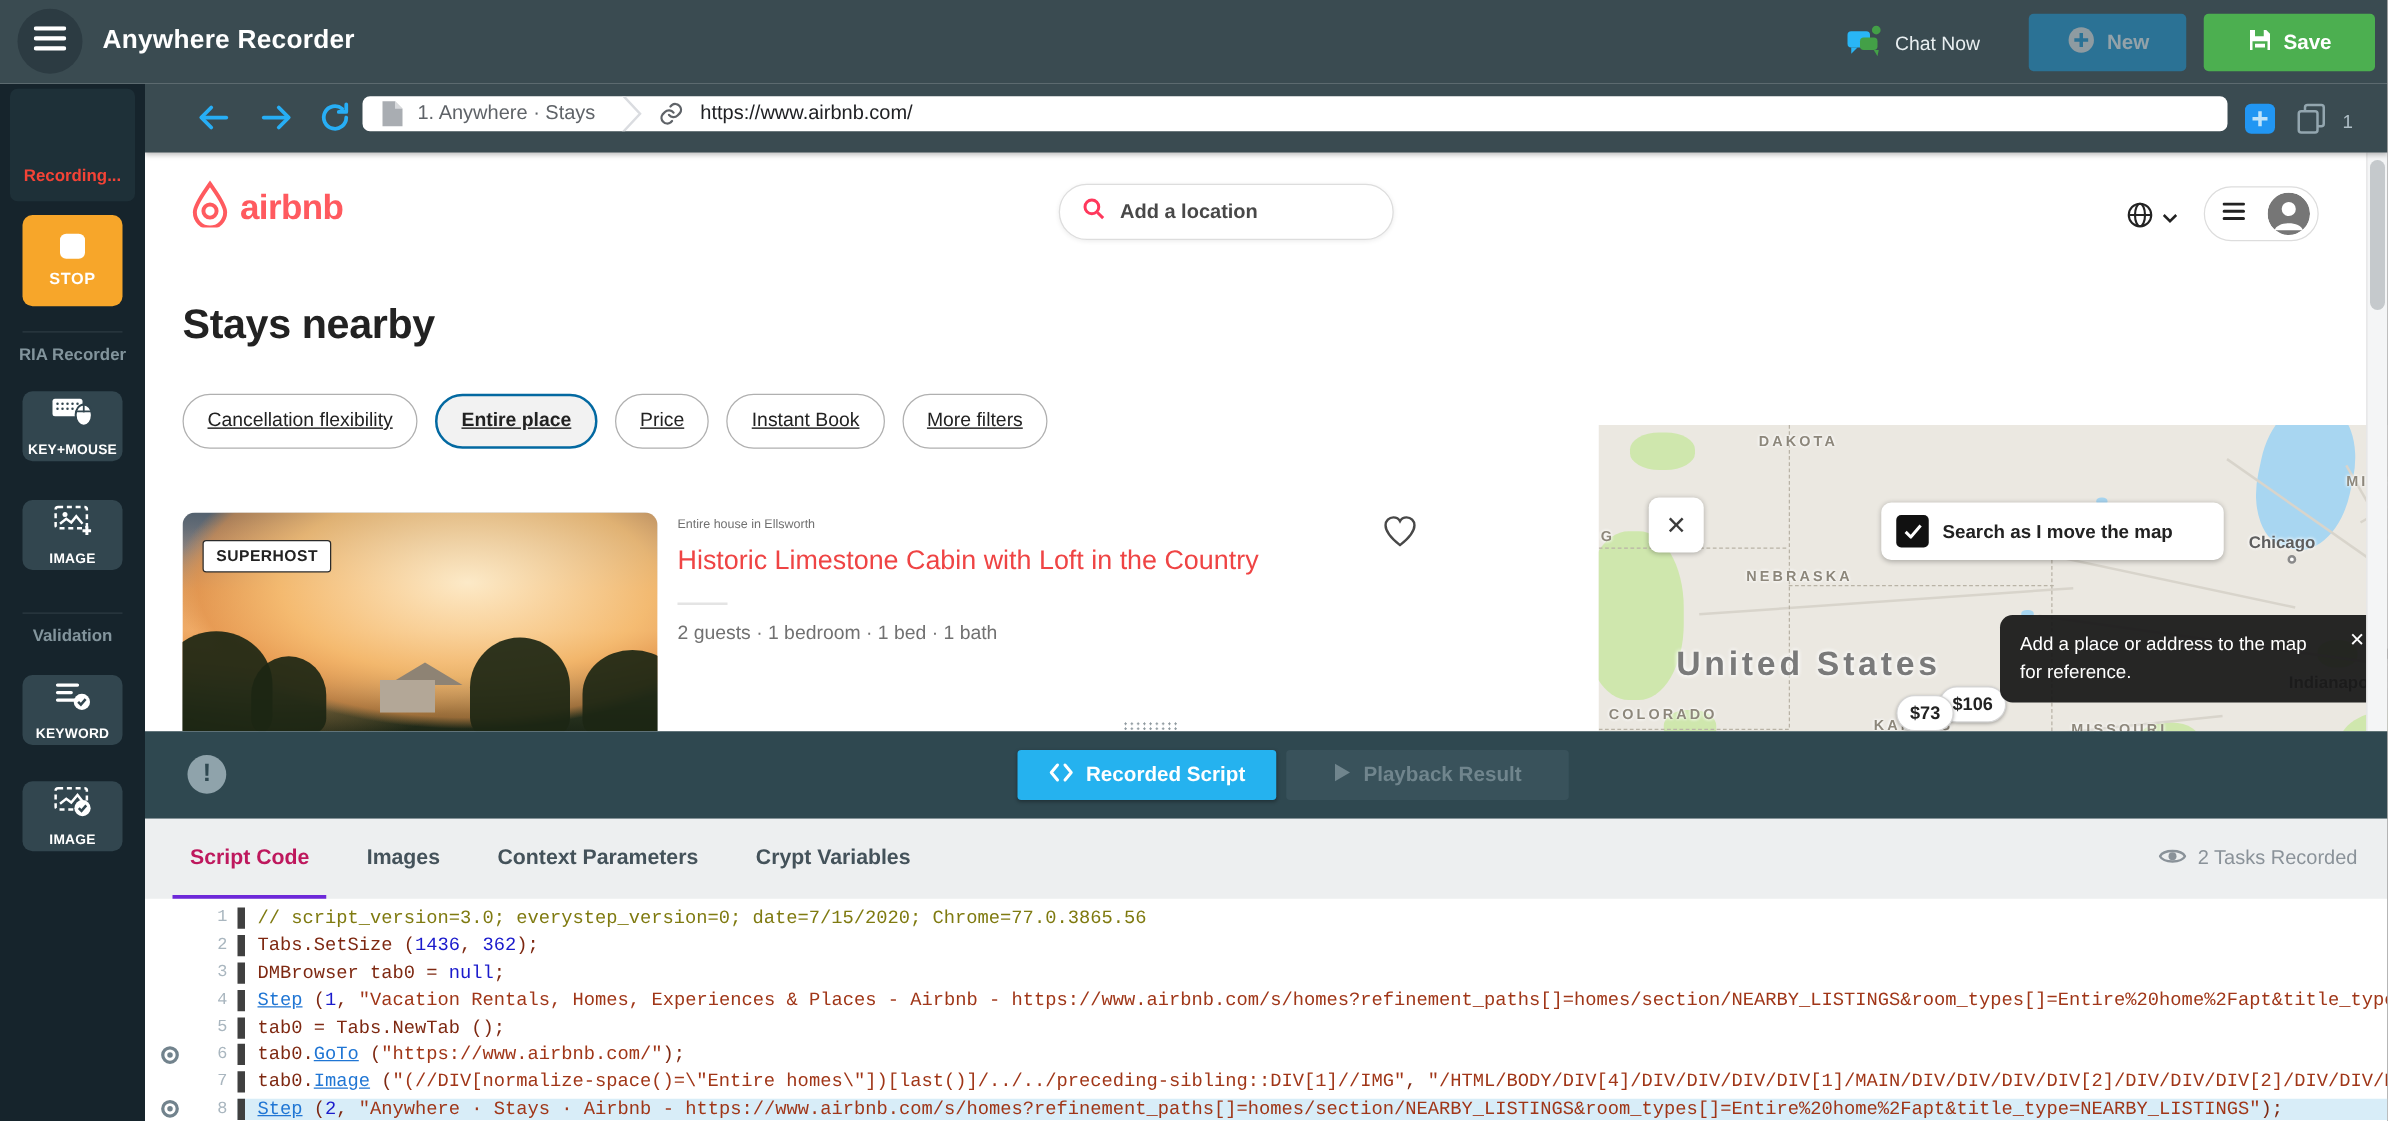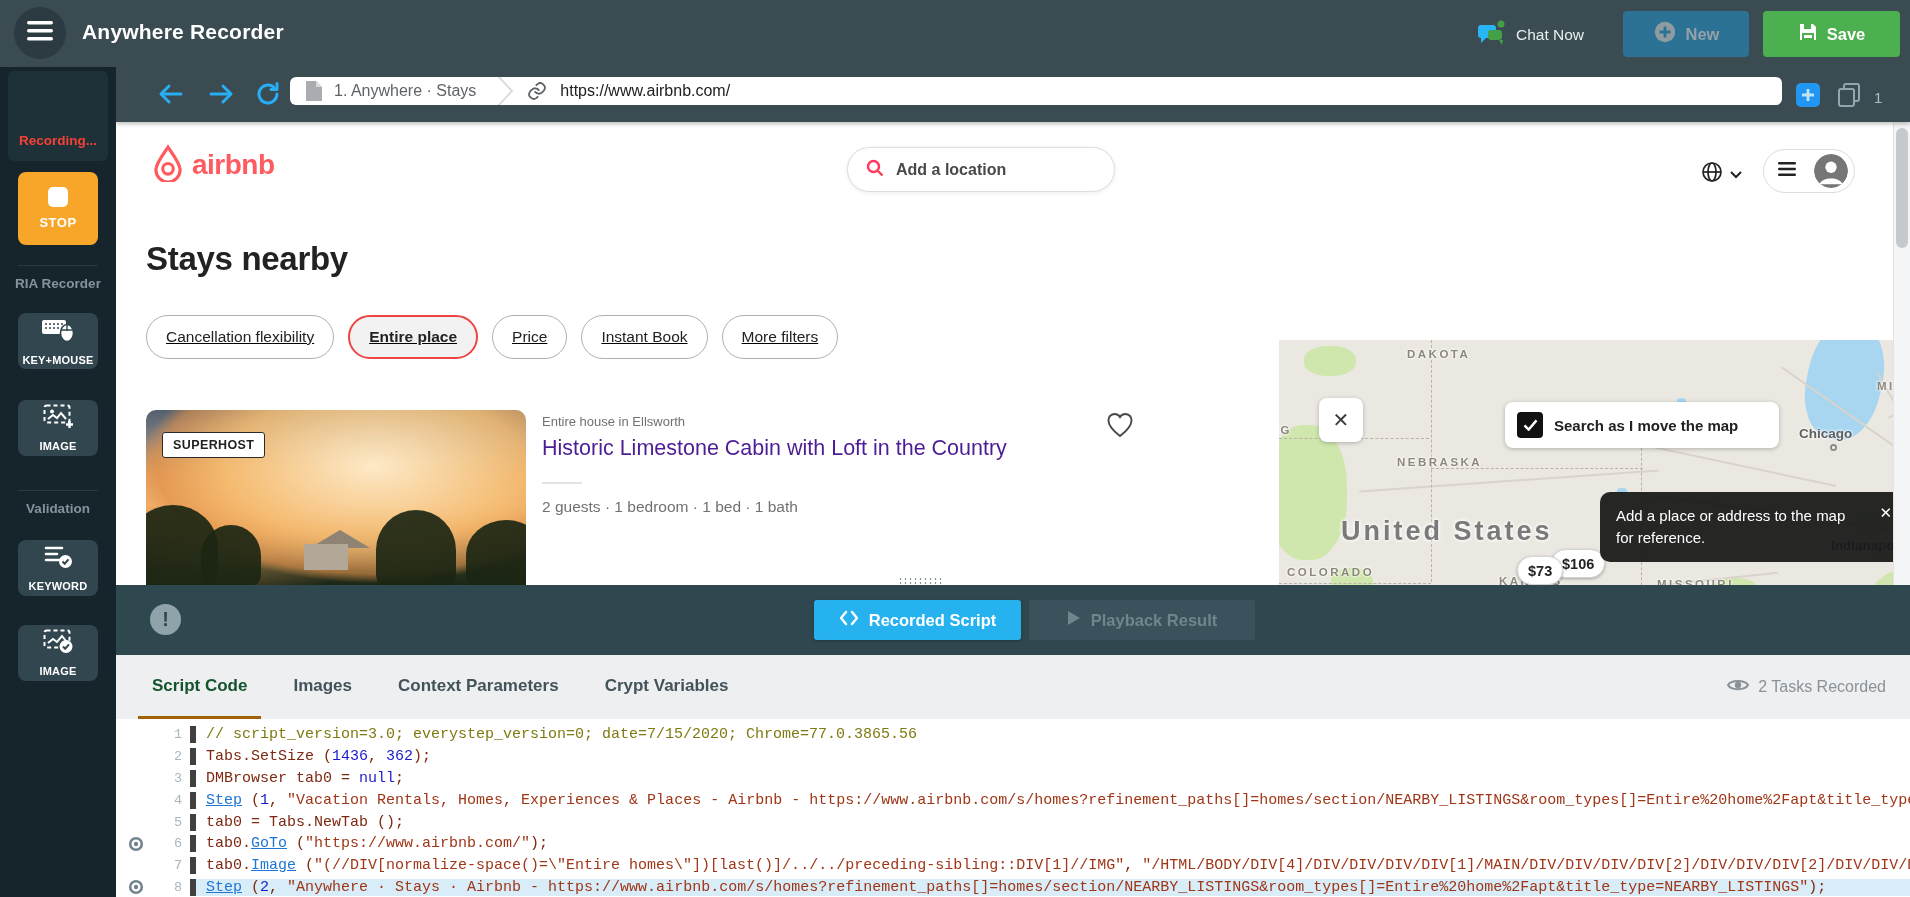--- a/index.html
+++ b/index.html
@@ -43,35 +43,35 @@
   #ablogo { left:34px; top:22px; display:flex; align-items:center; gap:6px; cursor:pointer; }
   #ablogo .word { color:#ff5a5f; font-size:28px; font-weight:800; letter-spacing:-.5px; }
   #absearch { left:731px; top:25px; width:268px; height:45px; border:1px solid #ddd; border-radius:24px; background:#fff; box-shadow:0 1px 4px rgba(0,0,0,.08); display:flex; align-items:center; gap:12px; padding:0 18px; cursor:pointer; }
   #absearch .ph { color:#484848; font-size:16px; font-weight:600; }
   #abglobe { left:1584px; top:38px; display:flex; align-items:center; gap:6px; cursor:pointer; }
   #abmenu { left:1647px; top:27px; width:92px; height:44px; border:1px solid #ddd; border-radius:22px; display:flex; align-items:center; justify-content:space-between; padding:0 6px 0 14px; cursor:pointer; background:#fff; }
   #avatar { width:34px; height:34px; border-radius:50%; overflow:hidden; }
   #heading { left:30px; top:118px; color:#222; font-size:33px; font-weight:800; letter-spacing:-.3px; }
   #fpills { left:30px; top:193px; display:flex; gap:14px;text-decoration:underline; }
   .fpill { height:44px; padding:0 19px; border:1px solid #b0b0b0; border-radius:22px; display:flex; align-items:center; color:#222; font-size:15.5px; cursor:pointer; background:#fff; white-space:nowrap; }
-  .fpill.fsel { border:2px solid #ef4444; background:#f2f2f2; font-weight:600; }
+  .fpill.fsel { border:2px solid #0369a1; background:#f2f2f2; font-weight:600; }
 
   
   #cardimg { left:30px; top:288px; width:380px; height:175px; border-radius:10px 10px 0 0; overflow:hidden;
     background:
       radial-gradient(ellipse 300px 150px at 60% 32%, rgba(255,238,205,.95), rgba(246,190,115,.85) 50%, rgba(226,146,74,.6) 72%, transparent 78%),
       radial-gradient(ellipse 240px 130px at 22% 55%, rgba(240,165,92,.85), transparent 72%),
       linear-gradient(180deg,#53616e 0%,#7b7b81 16%,#d99a5d 36%,#efb070 54%,#d9873f 68%,#5f5840 82%,#27311e 92%,#1d2717 100%); }
   .tree { position:absolute; background:#1c2613; border-radius:50% 50% 20% 20%; opacity:.92; }
   #cabin { position:absolute; left:150px; top:118px; width:60px; height:42px; }
   #cabin .wall { position:absolute; left:8px; top:16px; width:44px; height:26px; background:#b3a797; }
   #cabin .roof { position:absolute; left:0; top:0; width:0; height:0; border-left:30px solid transparent; border-right:30px solid transparent; border-bottom:18px solid #8e8374; }
   #badge { left:46px; top:310px; background:#fff; border:1px solid #2b2b2b; border-radius:3px; padding:5px 10px; font-size:12.5px; font-weight:800; letter-spacing:.4px; color:#222; }
-  #ltype { left:426px; top:292px; color:#717171; font-size:13px; }
-  #ltitle { left:426px; top:314px; color:#4c1d95; font-size:21.5px; font-weight:500; }
+  #ltype { left:426px; top:292px; color:#717171; font-size:10px; }
+  #ltitle { left:426px; top:314px; color:#ef4444; font-size:21.5px; font-weight:500; }
   #ldiv { left:426px; top:360px; width:40px; height:2px; background:#e4e4e4; }
   #ldetails { left:426px; top:376px; color:#717171; font-size:15.5px; }
   #heartbtn { left:990px; top:290px; cursor:pointer; }
 
   
   #map { left:1163px; top:218px; width:730px; height:367px; overflow:hidden; background:#ebe8e1; }
   .g { position:absolute; background:#cfe7ad; border-radius:45%; }
   .water { position:absolute; background:#a8d6f1; border-radius:45%; }
   .road { position:absolute; height:2px; background:#d8d4cb; }
   .dashv { position:absolute; width:0; border-left:1px dashed #b9b3a6; }
@@ -96,21 +96,21 @@
 
   
   #btoolbar { left:116px; top:585px; width:1794px; height:70px; background:#2f4850; z-index:10; }
   #alerticon { left:34px; top:19px; width:31px; height:31px; border-radius:50%; background:#8fa3ab; color:#2f4850; font-weight:800; font-size:20px; display:flex; align-items:center; justify-content:center; }
   #rsbtn { left:698px; top:15px; width:207px; height:40px; background:#25b2ef; border-radius:3px; color:#fff; font-weight:700; font-size:16.5px; display:flex; align-items:center; justify-content:center; gap:10px; cursor:pointer; box-shadow:0 1px 3px rgba(0,0,0,.3); }
   #prbtn { left:913px; top:15px; width:226px; height:40px; background:#39525b; border-radius:3px; color:#70858d; font-weight:700; font-size:16.5px; display:flex; align-items:center; justify-content:center; gap:10px; cursor:pointer; }
 
   #tabsrow { left:116px; top:655px; width:1794px; height:64px; background:#edeff0; z-index:10; }
   #ptabs { position:absolute; left:22px; top:0; height:64px; display:flex; }
   .ptab { height:64px; line-height:62px; padding:0 14px; margin-right:18px; color:#44525a; font-size:17px; font-weight:600; cursor:pointer; }
-  .ptab.active { color:#14532d; border-bottom:3px solid #a16207; }
+  .ptab.active { color:#be185d; border-bottom:3px solid #6d28d9; }
   #tasks { position:absolute; right:24px; top:0; height:64px; display:flex; align-items:center; gap:9px; color:#8a9299; font-size:16px; }
 
   
   #codearea { left:116px; top:719px; width:1794px; height:178px; background:#fff; padding-top:5px; }
   .crow { display:flex; align-items:center; height:21.8px; font-family:"Liberation Mono","DejaVu Sans Mono",monospace; font-size:15px; }
   .gut { width:40px; display:flex; align-items:center; justify-content:center; }
   .num { width:34px; padding-right:8px; text-align:right; color:#a9b6bf; font-size:13.5px; font-family:"Liberation Mono",monospace; }
   .codetxt { flex:1; border-left:6px solid #404040; padding-left:10px; white-space:pre; overflow:hidden; }
   .crow.hl .codetxt { background:#d8edf8; }
   .s-cm { color:#7f7a10; }

